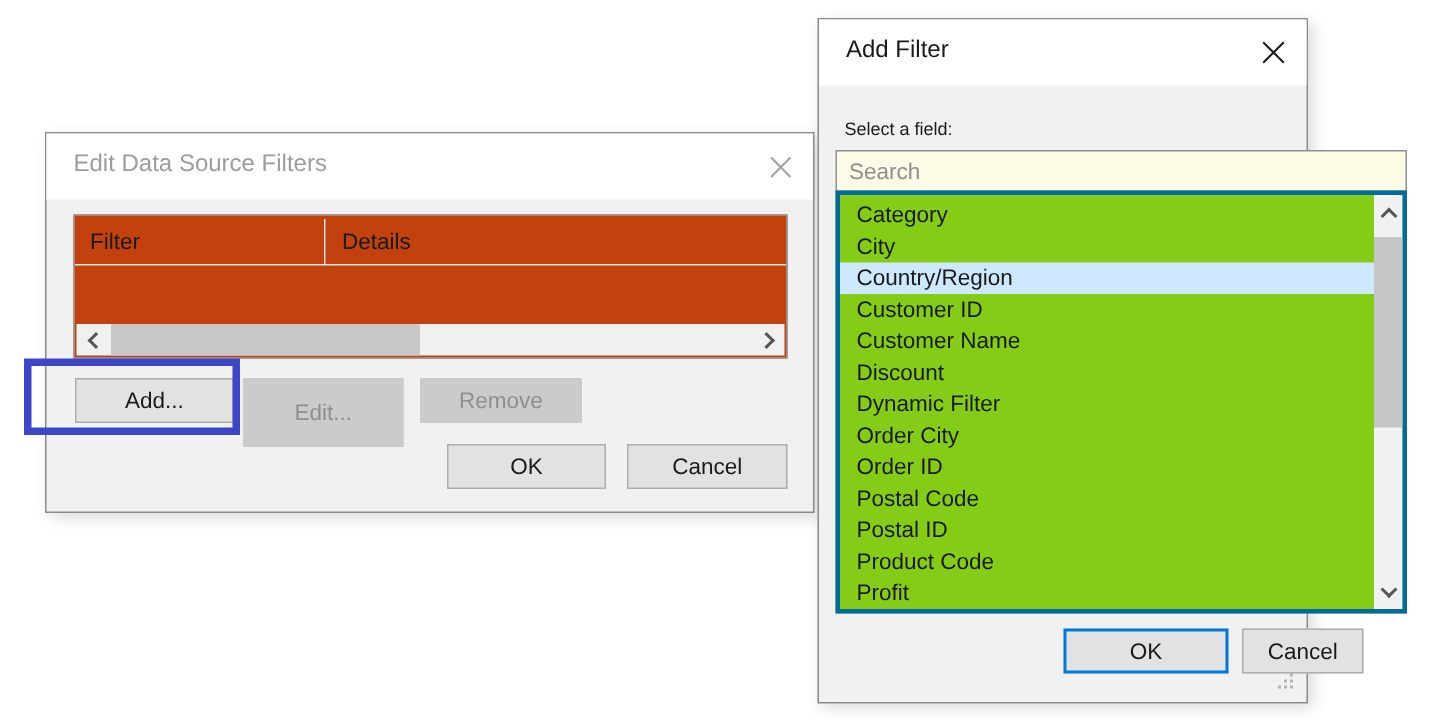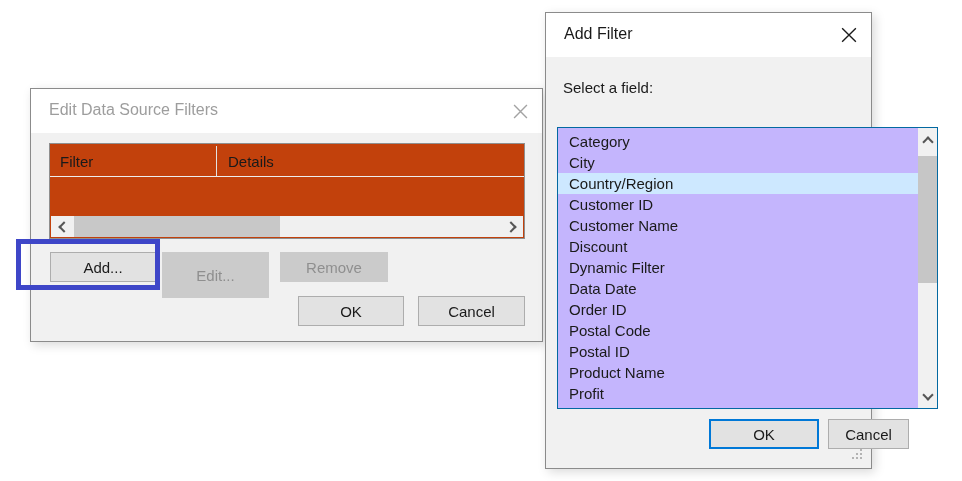--- a/index.html
+++ b/index.html
@@ -43,28 +43,28 @@
   #btn-add    { left:19px;  top:163px; width:106px; height:30px; }
   #btn-edit   { left:131px; top:163px; width:107px; height:46px; }
   #btn-remove { left:249px; top:163px; width:108px; height:30px; }
   #btn-ok-left     { left:267px; top:207px; width:106px; height:30px; }
   #btn-cancel-left { left:387px; top:207px; width:107px; height:30px; }
 
   .annotation-rect { position:absolute; left:16px; top:239px; width:144px; height:51px;
     border:5px solid #3e46c8; box-sizing:border-box; pointer-events:none; background:transparent; }
 
   
-  .select-label { position:absolute; left:17px; top:66px; font-size:15px; color:#1a1a1a; }
+  .select-label { position:absolute; left:17px; top:66px; font-size:12px; color:#1a1a1a; }
   .search-input { position:absolute; left:11px; top:87px; width:381px; height:28px;
     background:#fbfbe6; border:1px solid #8f8f8f; box-sizing:border-box; padding:0 8px;
     font-size:15px; font-family:"Liberation Sans", sans-serif; color:#1a1a1a; outline:none; }
   .search-input::placeholder { color:#8f8f8f; opacity:1; }
 
   .field-list { position:absolute; left:11px; top:114px; width:381px; height:282px;
-    background:#c4b5fd; border:1px solid #0369a1; box-sizing:border-box; overflow:hidden; }
+    background:#84cc16; border:3px solid #0369a1; box-sizing:border-box; overflow:hidden; }
   .list-inner { position:absolute; left:0; top:3px; right:19px; }
   .list-item { height:21px; line-height:21px; padding-left:11px; font-size:15px;
     white-space:nowrap; cursor:default; }
   .list-item.selected { background:#cde8ff; }
 
   .vscroll { position:absolute; top:0; right:0; width:19px; height:100%; background:#f1f1f1; }
   .vscroll .sb-btn { position:absolute; left:0; width:19px; height:20px;
     display:flex; align-items:center; justify-content:center; }
   .vscroll .sb-up { top:2px; } .vscroll .sb-down { bottom:2px; }
   .vscroll .thumb { position:absolute; left:0; top:28px; width:19px; height:127px; background:#c6c6c6; }
@@ -127,35 +127,36 @@
     <div class="title">Add Filter</div>
     <div class="close-btn">
       <svg width="16" height="16" viewBox="0 0 14 14">
         <path d="M1 1 L13 13 M13 1 L1 13" stroke="#1a1a1a" stroke-width="1.2" fill="none"></path>
       </svg>
     </div>
   </div>
 
   <div class="select-label">Select a field:</div>
 
+  <input class="search-input" type="text" placeholder="Search" style="">
 
   <div class="field-list">
     <div class="list-inner">
       <div class="list-item">Category</div>
       <div class="list-item">City</div>
       <div class="list-item selected">Country/Region</div>
       <div class="list-item">Customer ID</div>
       <div class="list-item">Customer Name</div>
       <div class="list-item">Discount</div>
       <div class="list-item">Dynamic Filter</div>
-      <div class="list-item">Data Date</div>
+      <div class="list-item">Order City</div>
       <div class="list-item">Order ID</div>
       <div class="list-item">Postal Code</div>
       <div class="list-item">Postal ID</div>
-      <div class="list-item">Product Name</div>
+      <div class="list-item">Product Code</div>
       <div class="list-item">Profit</div>
     </div>
     <div class="vscroll">
       <div class="sb-btn sb-up">
           <span class="chev up"></span>
         </div>
       <div class="thumb"></div>
       <div class="sb-btn sb-down">
           <span class="chev down"></span>
         </div>

